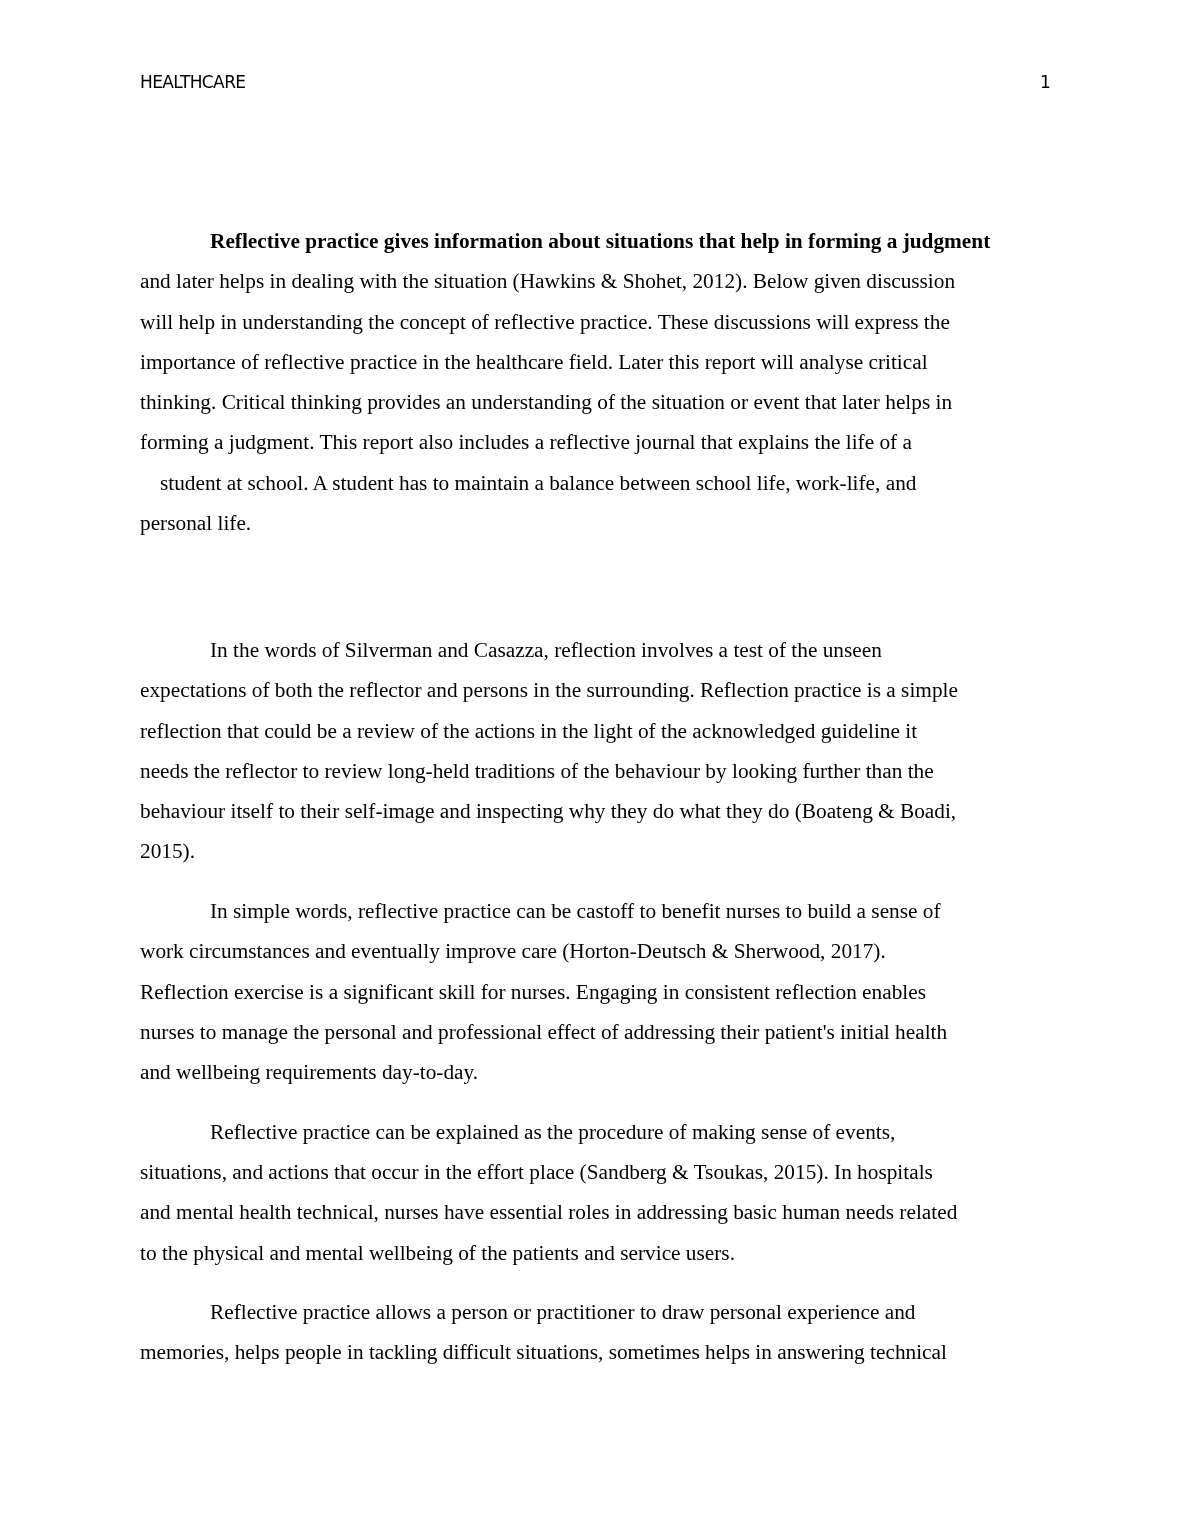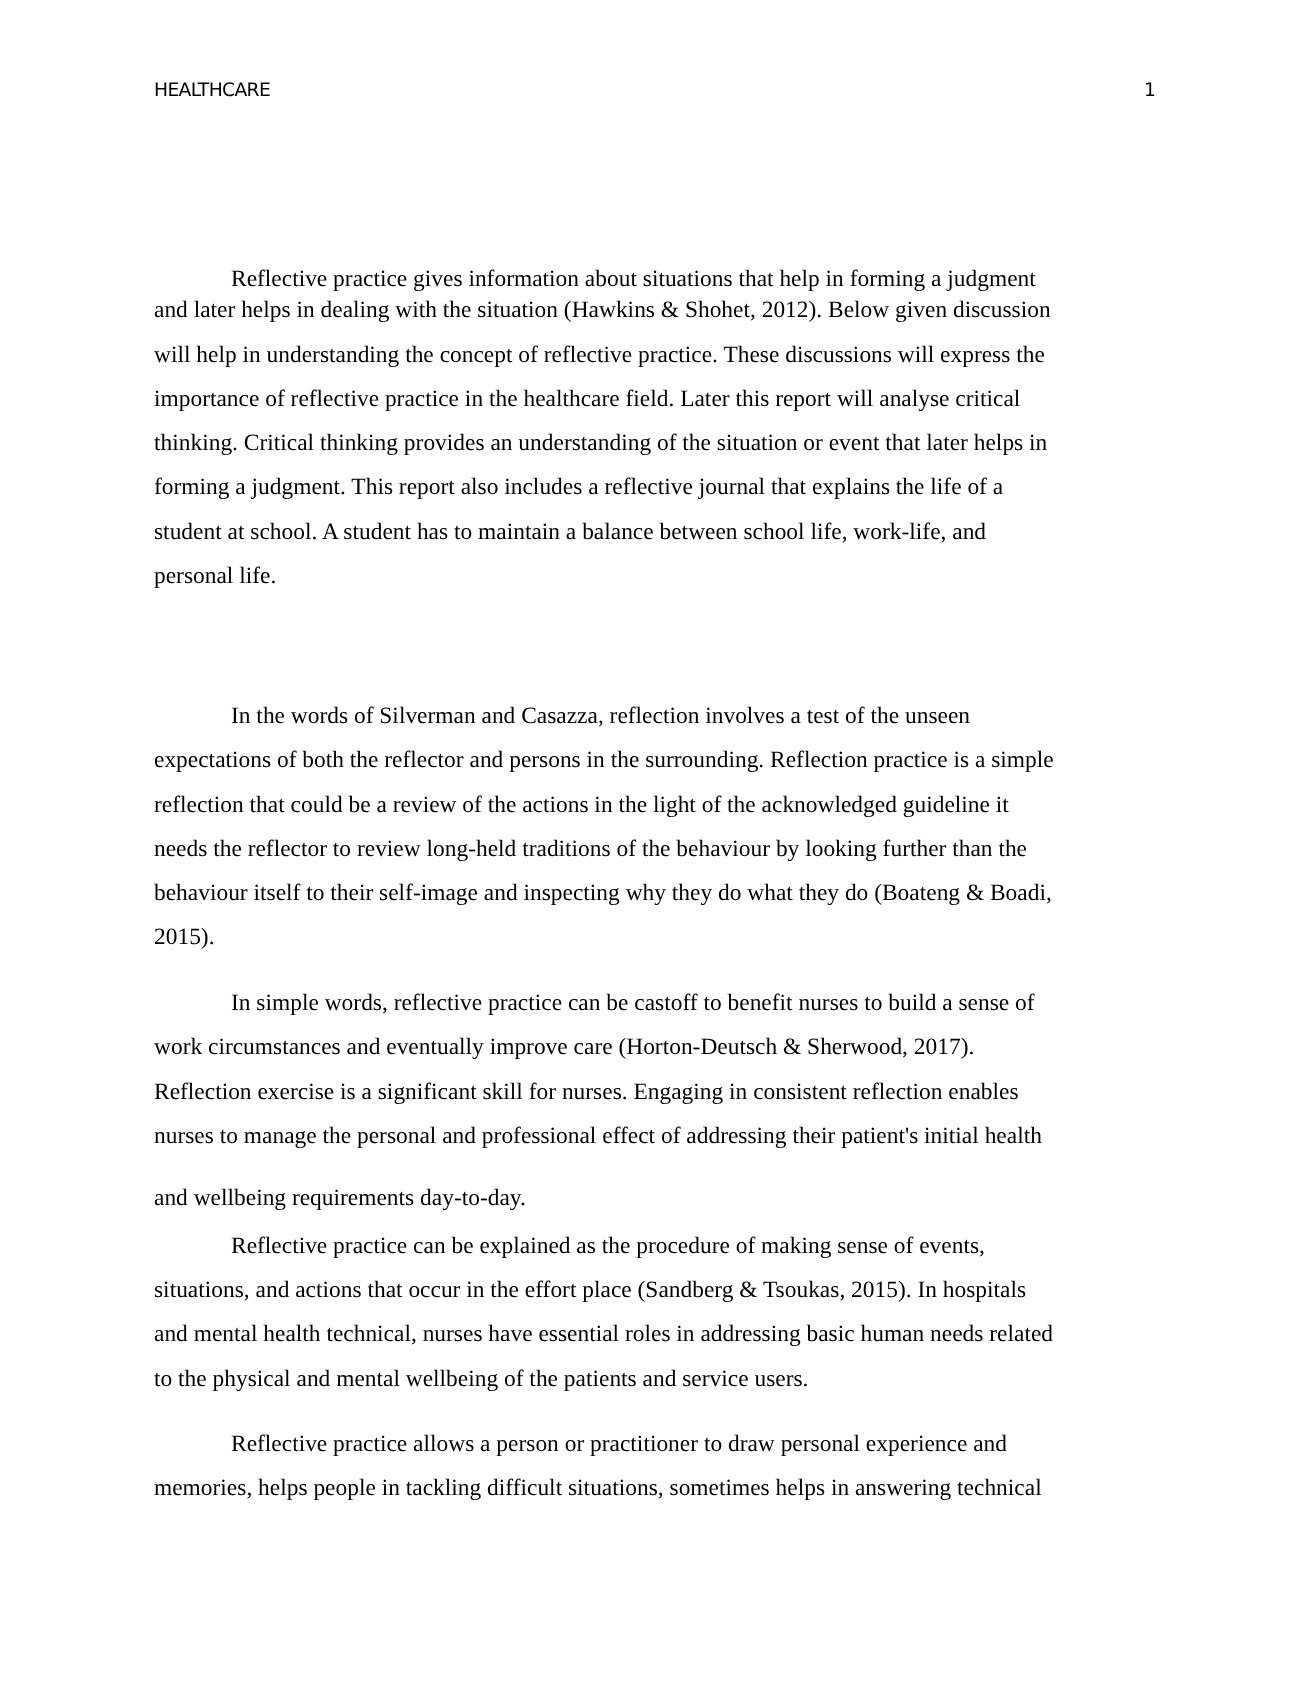--- a/index.html
+++ b/index.html
@@ -65,46 +65,46 @@
 </head>
 <body>
 
 <div class="page">
 
   <div class="header-left">HEALTHCARE</div>
   <div class="header-right">1</div>
 
 
   <div>
-    <div class="line indent" style="top:240px;">Reflective practice gives information about situations that help in forming a judgment</div>
+    <div class="line indent" style="top:228px;font-weight:bold;">Reflective practice gives information about situations that help in forming a judgment</div>
     <div class="line" style="top:268px;">and later helps in dealing with the situation (Hawkins &amp; Shohet, 2012). Below given discussion</div>
     <div class="line" style="top:309px;">will help in understanding the concept of reflective practice. These discussions will express the</div>
     <div class="line" style="top:349px;">importance of reflective practice in the healthcare field. Later this report will analyse critical</div>
     <div class="line" style="top:389px;">thinking. Critical thinking provides an understanding of the situation or event that later helps in</div>
     <div class="line" style="top:429px;">forming a judgment. This report also includes a reflective journal that explains the life of a</div>
-    <div class="line" style="top:470px;">student at school. A student has to maintain a balance between school life, work-life, and</div>
+    <div class="line" style="top:470px;margin-left:20px;">student at school. A student has to maintain a balance between school life, work-life, and</div>
     <div class="line" style="top:510px;">personal life.</div>
   </div>
 
 
   <div>
     <div class="line indent" style="top:637px;text-align:right;">In the words of Silverman and Casazza, reflection involves a test of the unseen</div>
     <div class="line" style="top:677px;">expectations of both the reflector and persons in the surrounding. Reflection practice is a simple</div>
     <div class="line" style="top:718px;">reflection that could be a review of the actions in the light of the acknowledged guideline it</div>
     <div class="line" style="top:758px;">needs the reflector to review long-held traditions of the behaviour by looking further than the</div>
     <div class="line" style="top:798px;">behaviour itself to their self-image and inspecting why they do what they do (Boateng &amp; Boadi,</div>
     <div class="line" style="top:838px;">2015).</div>
   </div>
 
   <div>
     <div class="line indent" style="top:898px;">In simple words, reflective practice can be castoff to benefit nurses to build a sense of</div>
     <div class="line" style="top:938px;">work circumstances and eventually improve care (Horton-Deutsch &amp; Sherwood, 2017).</div>
     <div class="line" style="top:979px;">Reflection exercise is a significant skill for nurses. Engaging in consistent reflection enables</div>
     <div class="line" style="top:1019px;">nurses to manage the personal and professional effect of addressing their patient's initial health</div>
-    <div class="line" style="top:1059px;margin-top:16px;">and wellbeing requirements day-to-day.</div>
+    <div class="line" style="top:1059px;">and wellbeing requirements day-to-day.</div>
   </div>
 
   <div>
     <div class="line indent" style="top:1119px;">Reflective practice can be explained as the procedure of making sense of events,</div>
     <div class="line" style="top:1159px;">situations, and actions that occur in the effort place (Sandberg &amp; Tsoukas, 2015). In hospitals</div>
     <div class="line" style="top:1199px;">and mental health technical, nurses have essential roles in addressing basic human needs related</div>
     <div class="line" style="top:1240px;">to the physical and mental wellbeing of the patients and service users.</div>
   </div>
 
   <div>

